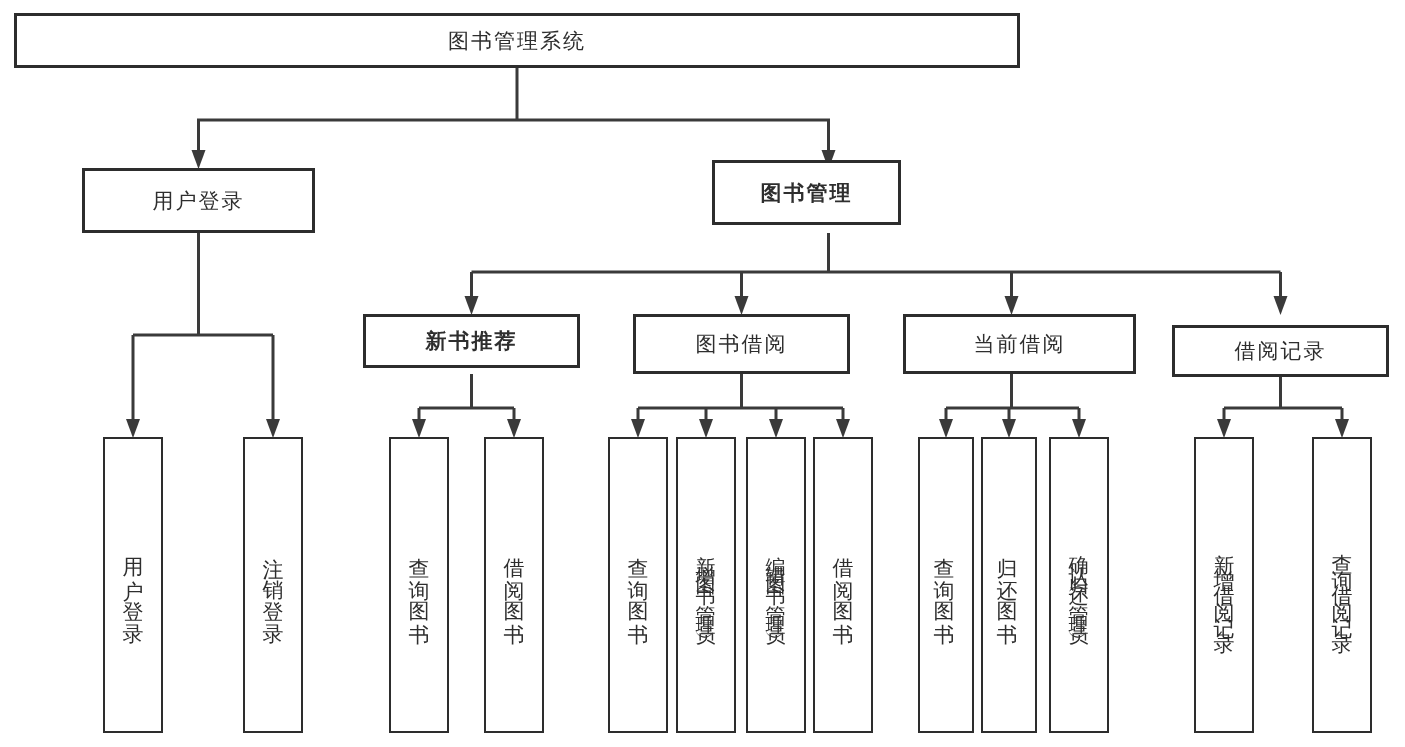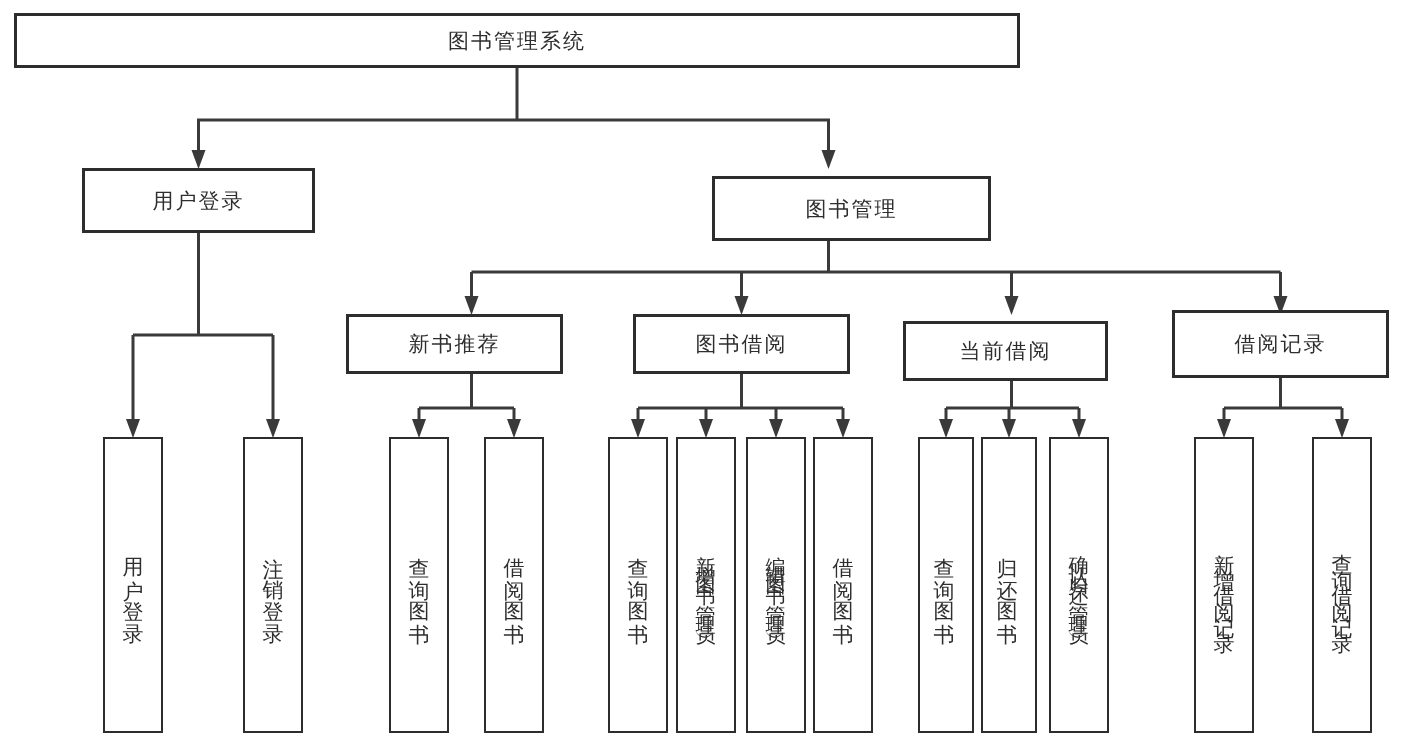--- a/index.html
+++ b/index.html
@@ -84,26 +84,26 @@
       <polygon points="1002,419 1016,419 1009,438"></polygon>
       <polygon points="1072,419 1086,419 1079,438"></polygon>
       <polygon points="1217,419 1231,419 1224,438"></polygon>
       <polygon points="1335,419 1349,419 1342,438"></polygon>
     </g>
   </svg>
 
   <div class="node" style="left:14px;top:13px;width:1006px;height:55px;">图书管理系统</div>
 
   <div class="node" style="left:82px;top:168px;width:233px;height:65px;">用户登录</div>
-  <div class="node" style="left:712px;top:176px;width:279px;height:65px;">图书管理</div>
+  <div class="node" style="left:712px;top:160px;width:189px;height:65px;font-weight:bold;">图书管理</div>
 
-  <div class="node" style="left:346px;top:314px;width:217px;height:60px;">新书推荐</div>
+  <div class="node" style="left:363px;top:314px;width:217px;height:54px;font-weight:bold;">新书推荐</div>
   <div class="node" style="left:633px;top:314px;width:217px;height:60px;font-family:Liberation Serif, serif;">图书借阅</div>
-  <div class="node" style="left:903px;top:314px;width:205px;height:60px;margin-top:7px;">当前借阅</div>
-  <div class="node" style="left:1172px;top:310px;width:217px;height:68px;">借阅记录</div>
+  <div class="node" style="left:903px;top:314px;width:233px;height:60px;">当前借阅</div>
+  <div class="node" style="left:1172px;top:325px;width:217px;height:52px;">借阅记录</div>
 
   <div class="leaf" style="left:103px;width:60px;">用户登录</div>
   <div class="leaf" style="left:243px;width:60px;">注销登录</div>
   <div class="leaf" style="left:389px;width:60px;">查询图书</div>
   <div class="leaf" style="left:484px;width:60px;">借阅图书</div>
   <div class="leaf" style="left:608px;width:60px;">查询图书</div>
   <div class="leaf tight" style="left:676px;width:60px;">新增图书（管理员）</div>
   <div class="leaf tight" style="left:746px;width:60px;">编辑图书（管理员）</div>
   <div class="leaf" style="left:813px;width:60px;">借阅图书</div>
   <div class="leaf" style="left:918px;width:56px;">查询图书</div>

